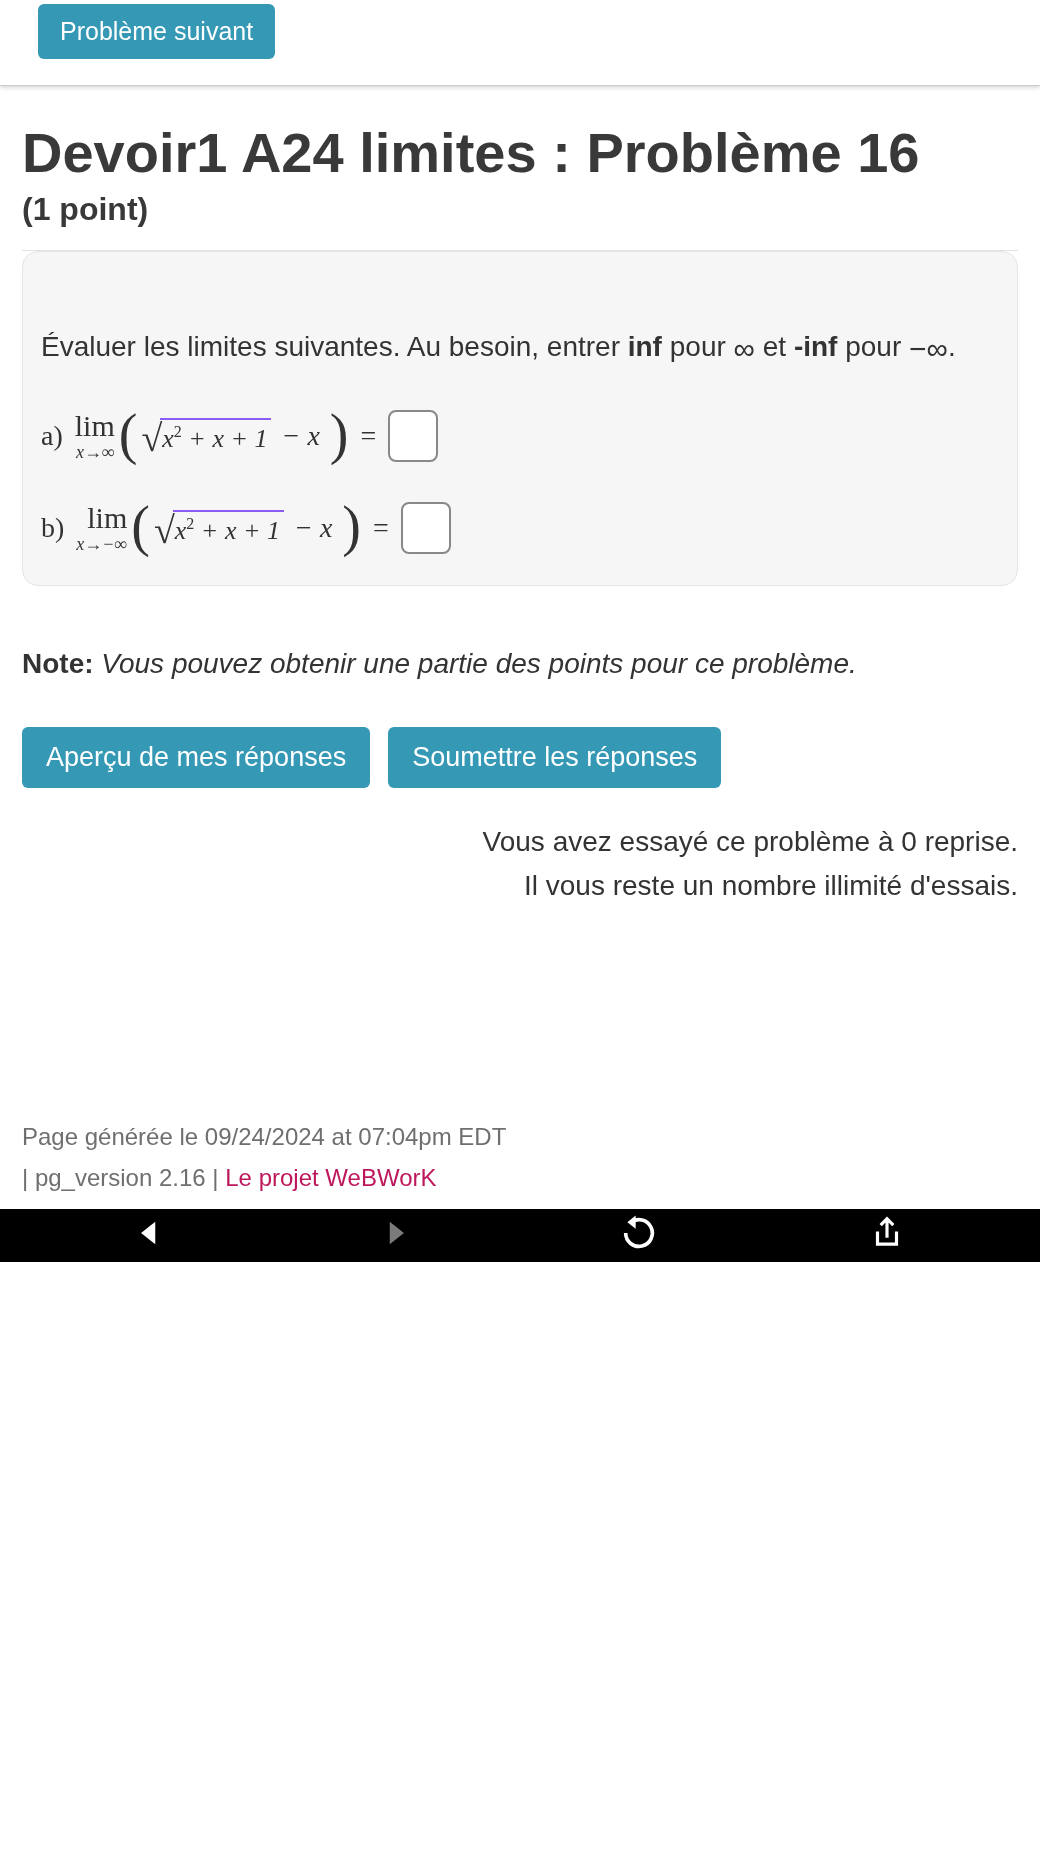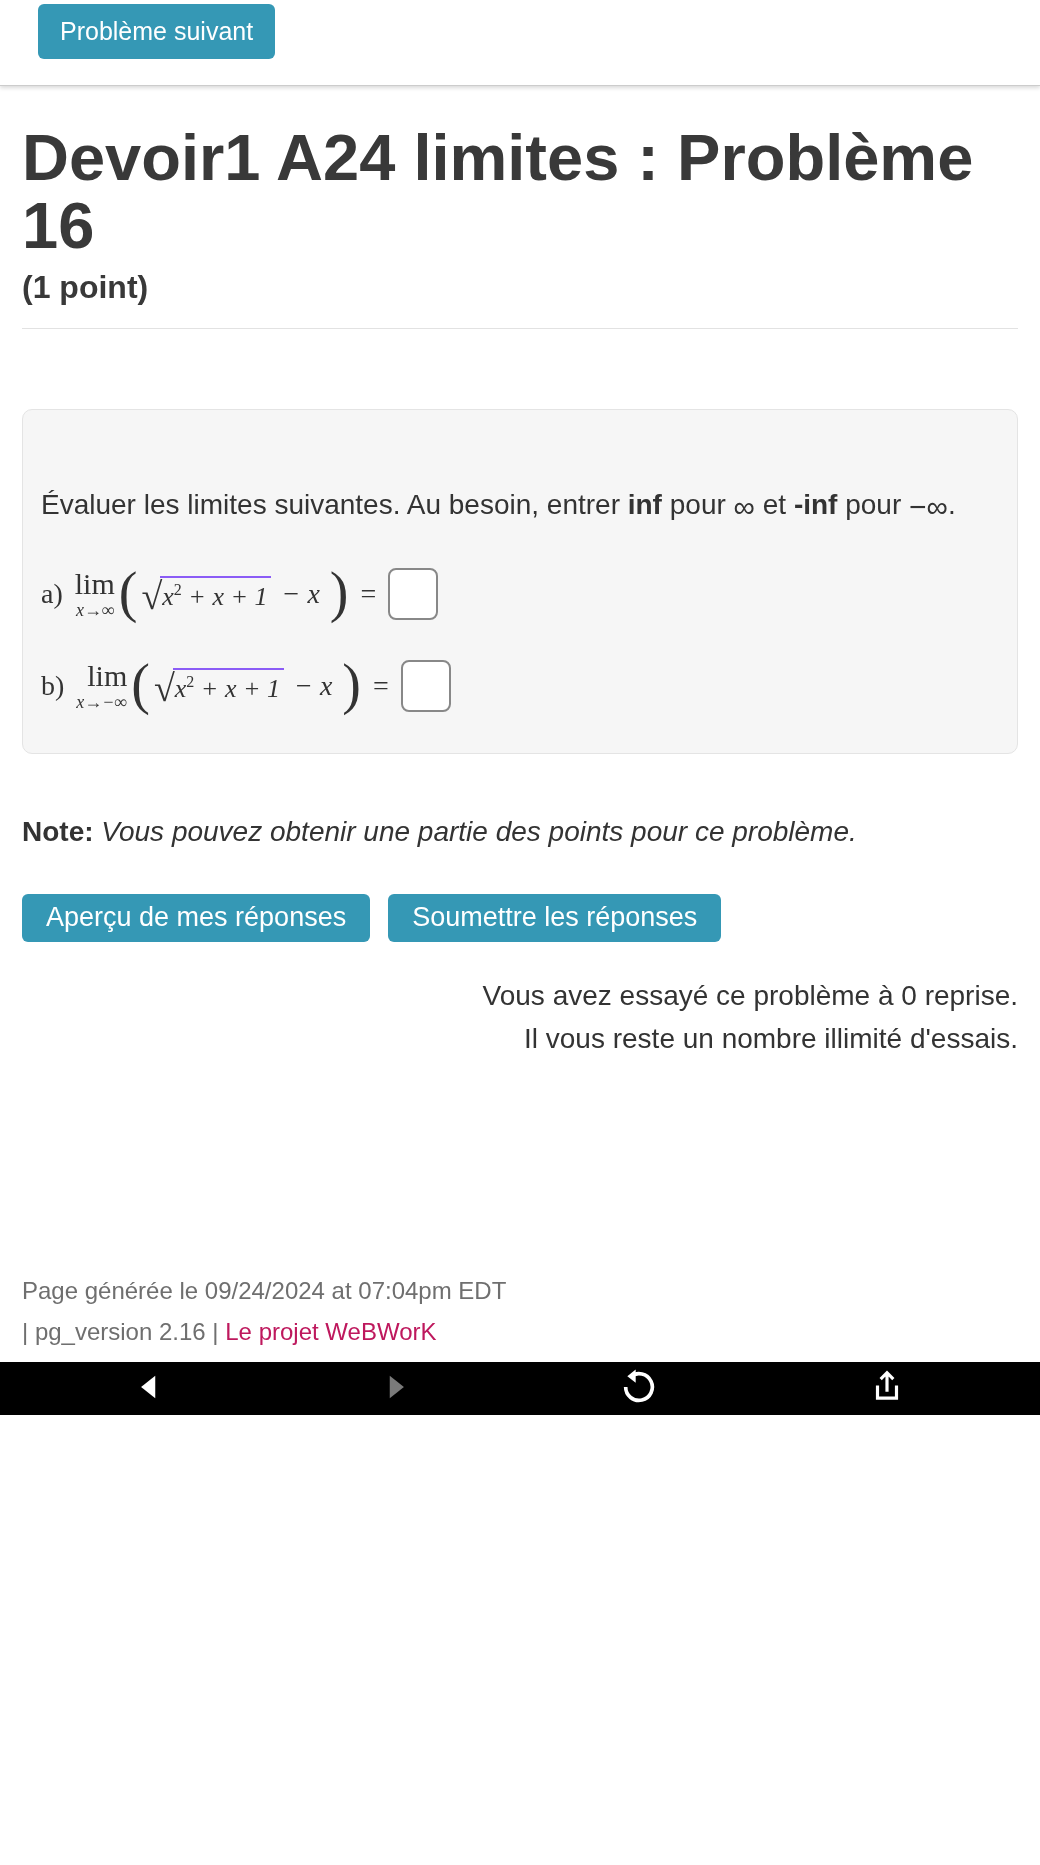--- a/index.html
+++ b/index.html
@@ -23,40 +23,39 @@
   padding: 10px 22px;
   font-size: 25px;
   border-radius: 6px;
   cursor: pointer;
   font-family: inherit;
   line-height: 1.4;
 }
 .top-nav .btn { margin-bottom: 18px; position: relative; top: -8px;}
 .content { padding: 28px 22px 0 22px; }
 h1 {
-  font-size: 65px;
+  font-size: 56px;
   font-weight: 700;
   color: #393939;
   line-height: 1.05;
   margin-top: 10px;
 }
 .subtitle {
   font-size: 32px;
   font-weight: 700;
   color: #393939;
   margin-top: 8px;
   padding-bottom: 22px;
   border-bottom: 1px solid #e2e2e2;
 }
 .problem-box {
-  margin-top: 80px;
   background: #f6f6f6;
   border: 1px solid #e4e4e4;
-  border-radius: 10px;
-  padding: 70px 18px 41px 18px;
+  border-radius: 16px;
+  padding: 70px 18px 31px 18px;
 }
 .instructions {
   font-size: 28px;
   color: #333;
   line-height: 1.6;
 }
 .instructions b { font-weight: 700; }
 .math-row {
   margin-top: 40px;
   font-size: 28px;
@@ -109,21 +108,21 @@
   font-size: 28px;
   line-height: 1.6;
 }
 .note .nlabel { font-weight: 700; }
 .note .ntext { font-style: italic; }
 .action-row {
   margin-top: 40px;
   display: flex;
   gap: 18px;
 }
-.action-row .btn { font-size: 27px; padding: 5px 24px; }
+.action-row .btn { font-size: 27px; padding: 12px 24px; }
 .status {
   margin-top: 32px;
   font-size: 28px;
   line-height: 1.55;
   text-align: right;
 }
 .footer {
   margin-top: 210px;
   text-align: left;
   color: #6f6f6f;

